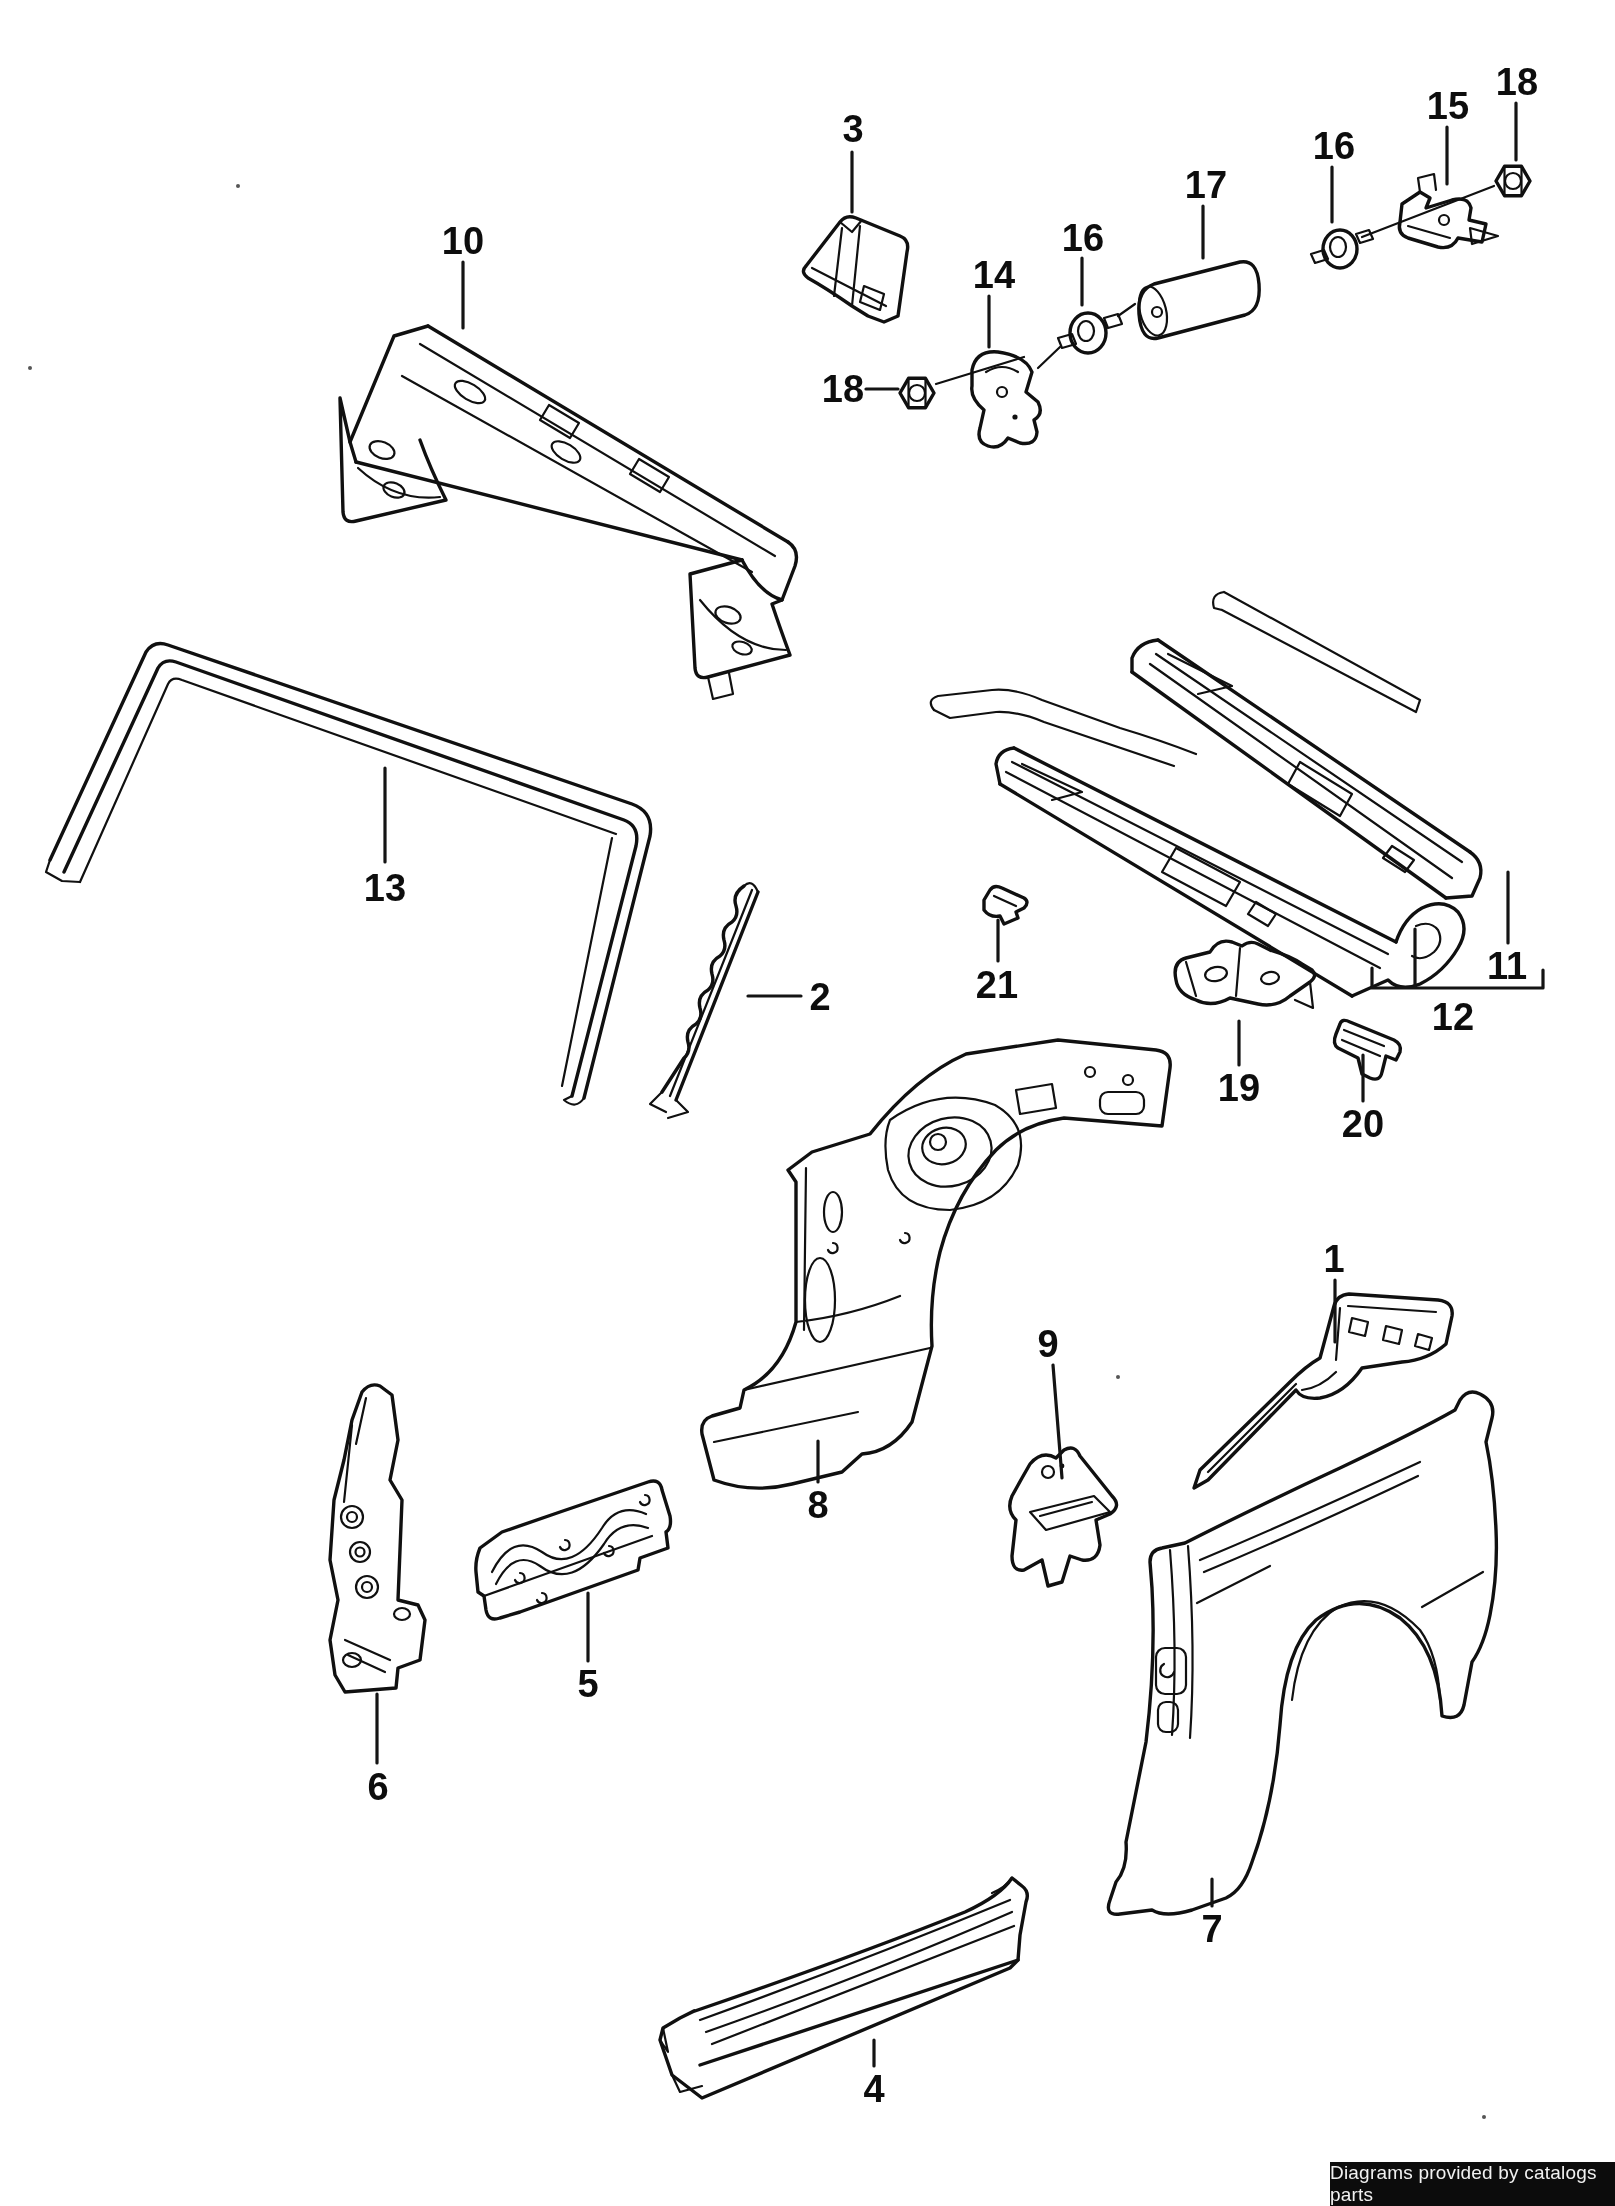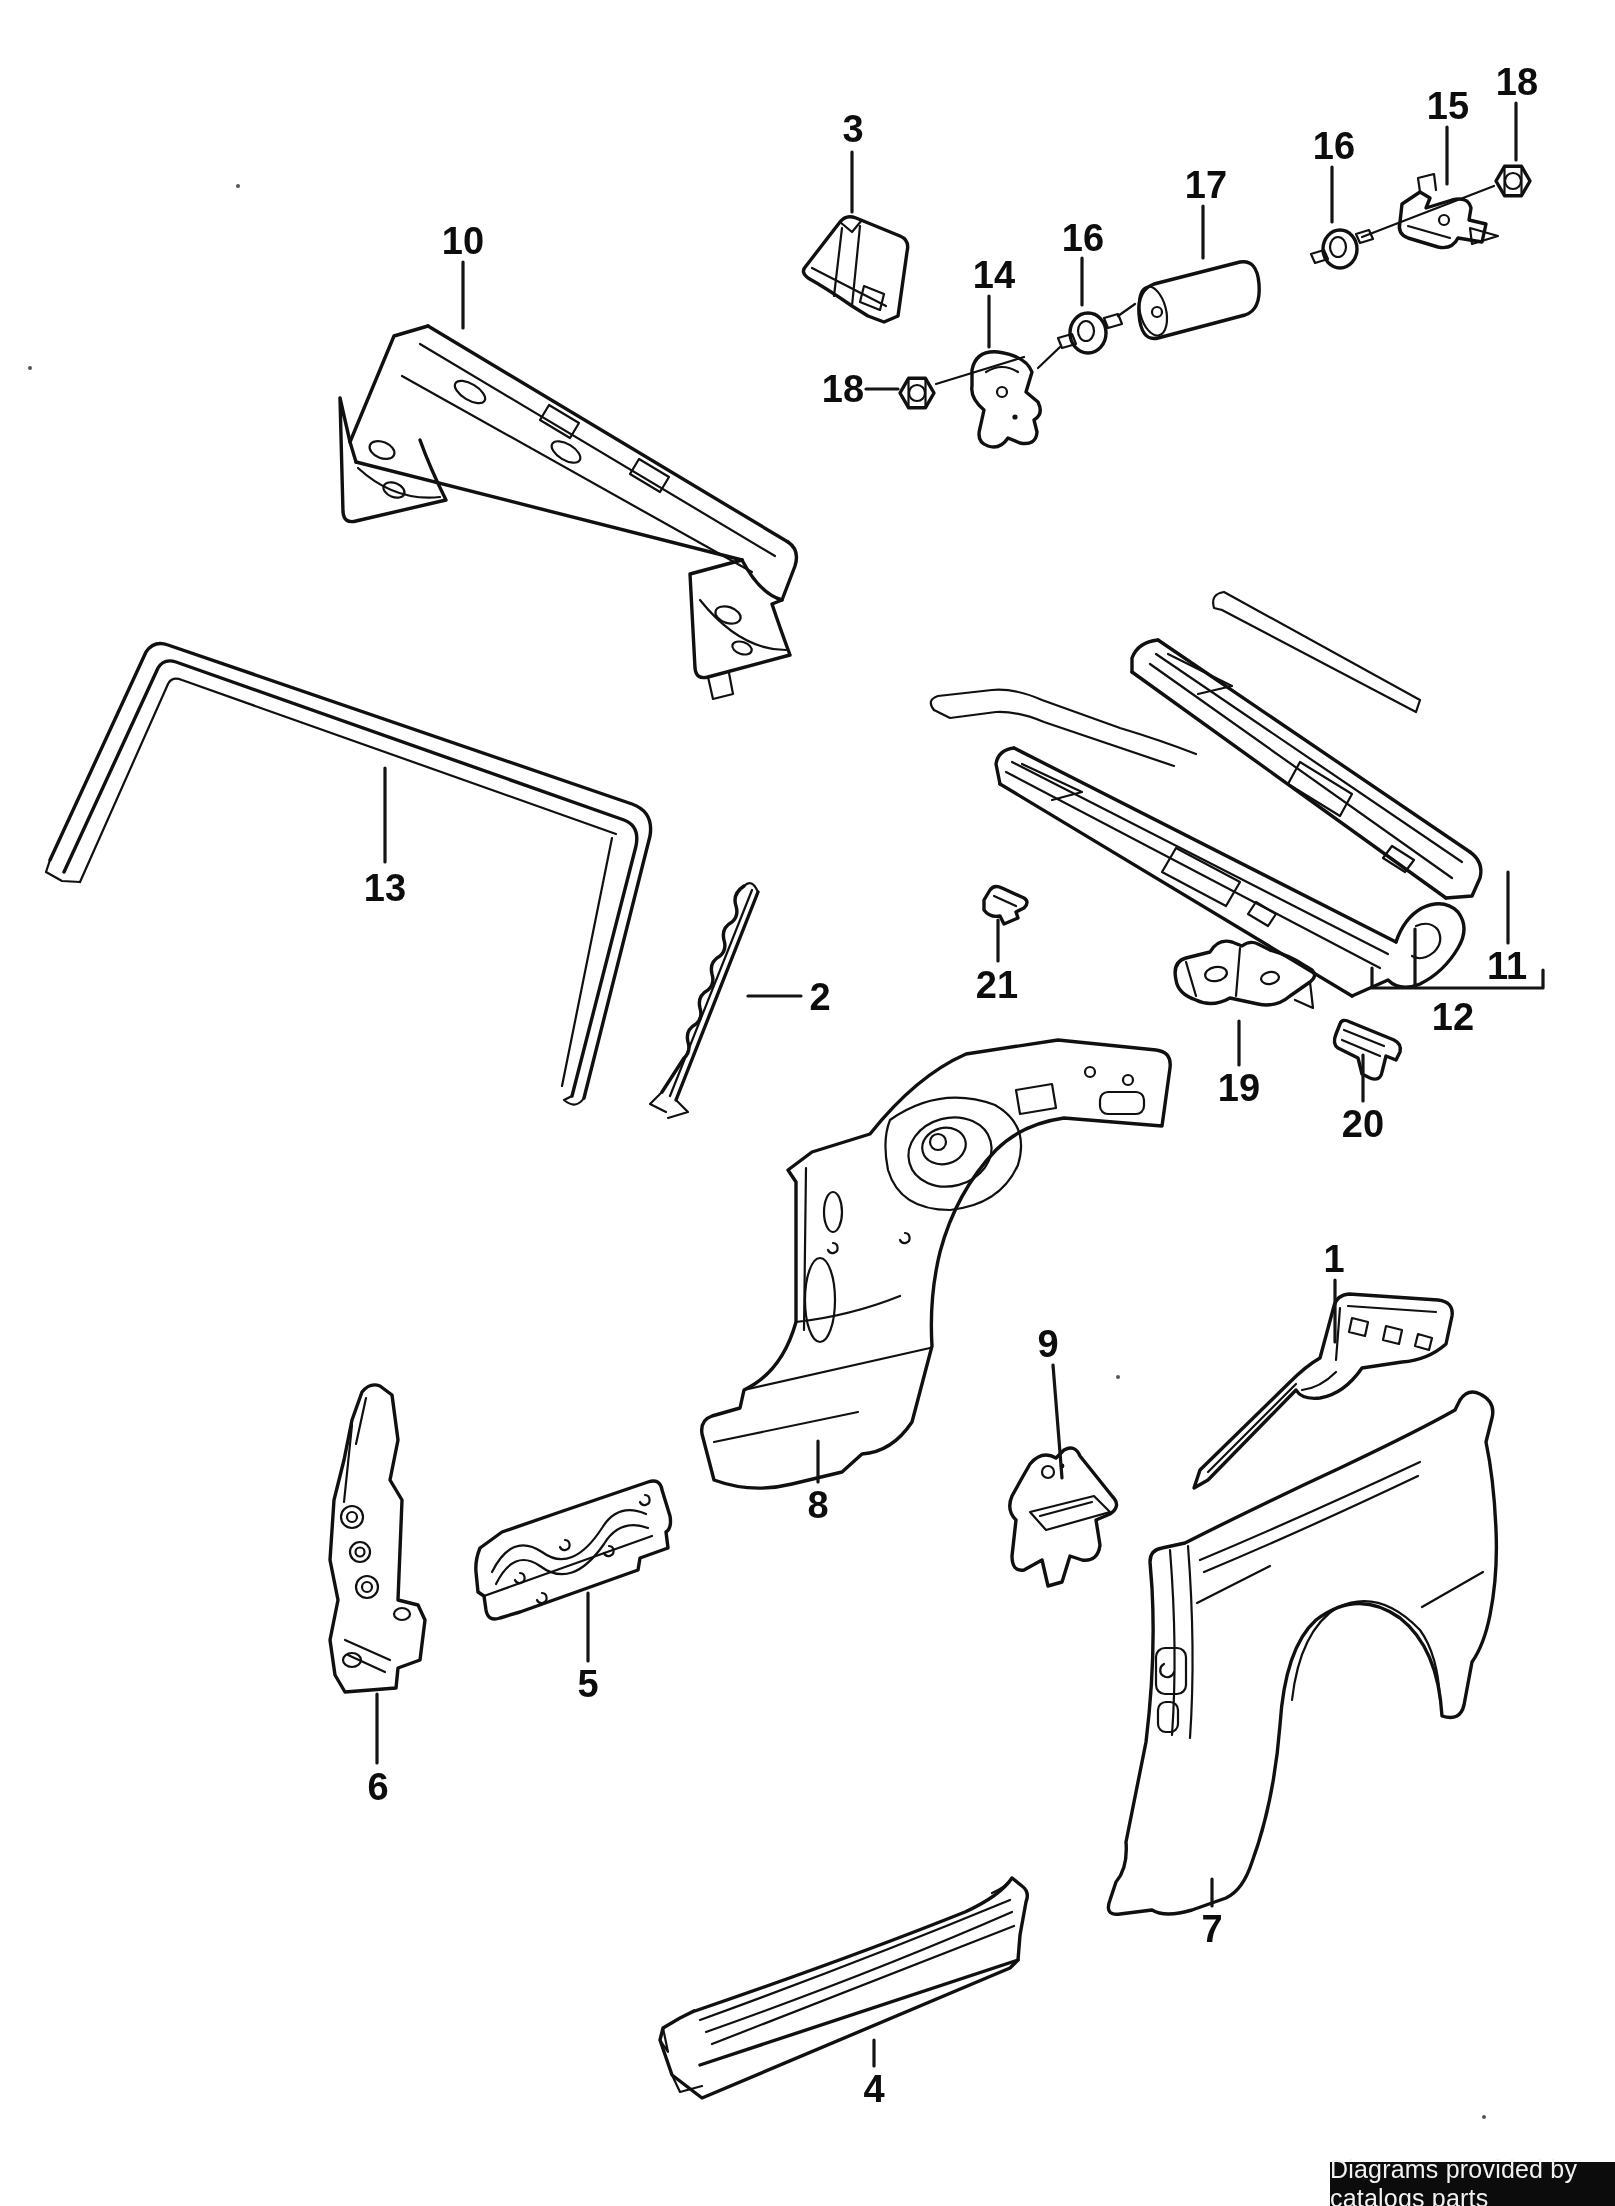--- a/index.html
+++ b/index.html
@@ -17,21 +17,21 @@
   svg .leader{fill:none;stroke:#141414;stroke-width:3.2;stroke-linecap:round;stroke-linejoin:round;}
   svg text.num{
     font-family:"Liberation Sans","DejaVu Sans",sans-serif;
     font-size:38px;font-weight:700;fill:#0d0d0d;text-anchor:middle;
   }
   .badge{
     position:absolute;right:0;bottom:0;
     width:285px;height:44px;
     background:#0c0c0c;color:#f2f2f2;
     display:flex;align-items:center;justify-content:center;
-    font-size:25px;letter-spacing:.2px;
+    font-size:19px;letter-spacing:.2px;
   }
 </style>
 </head>
 <body>
 
 <div class="stage">
 <svg width="1615" height="2206" viewBox="0 0 1615 2206">
 
   <g>
     <path class="ln" d="M 50 860 L 146 652 Q 154 640 168 645 L 632 804 Q 654 812 650 836 L 584 1098"></path>

